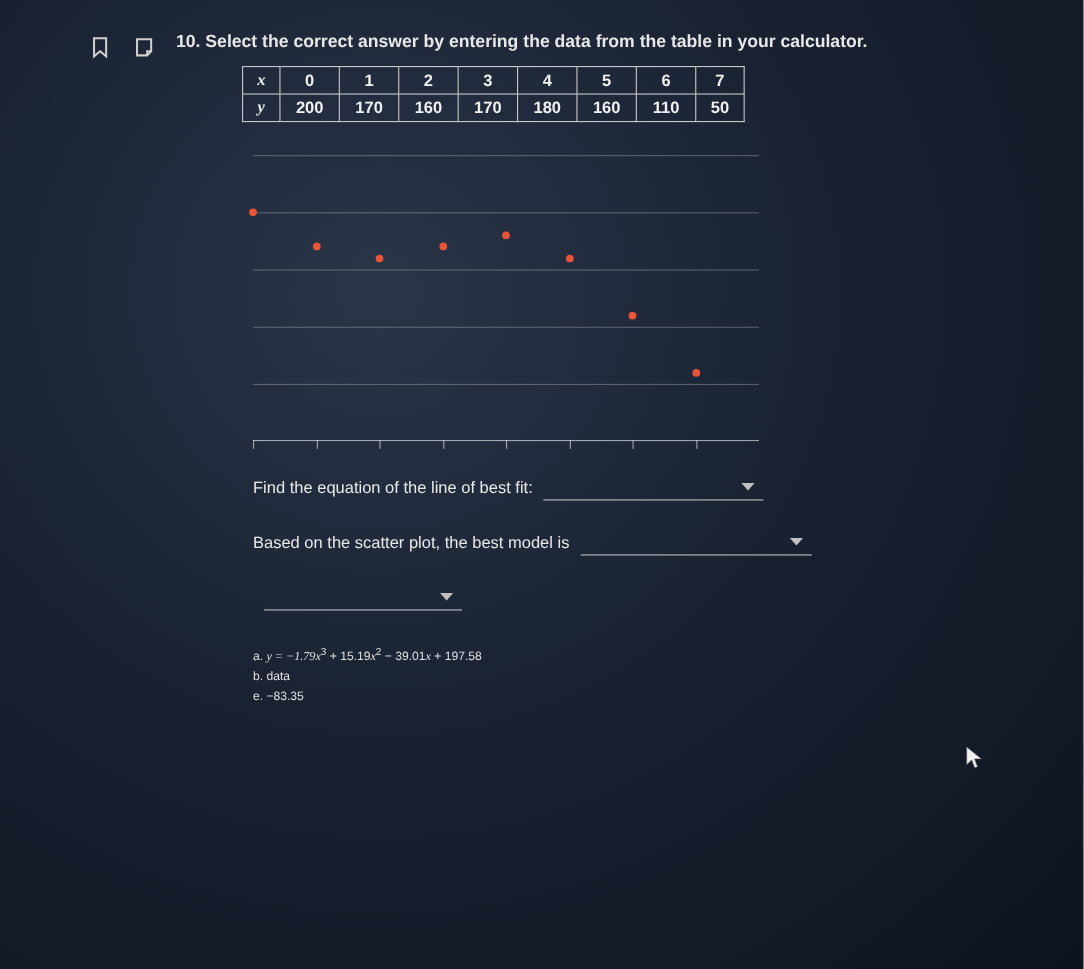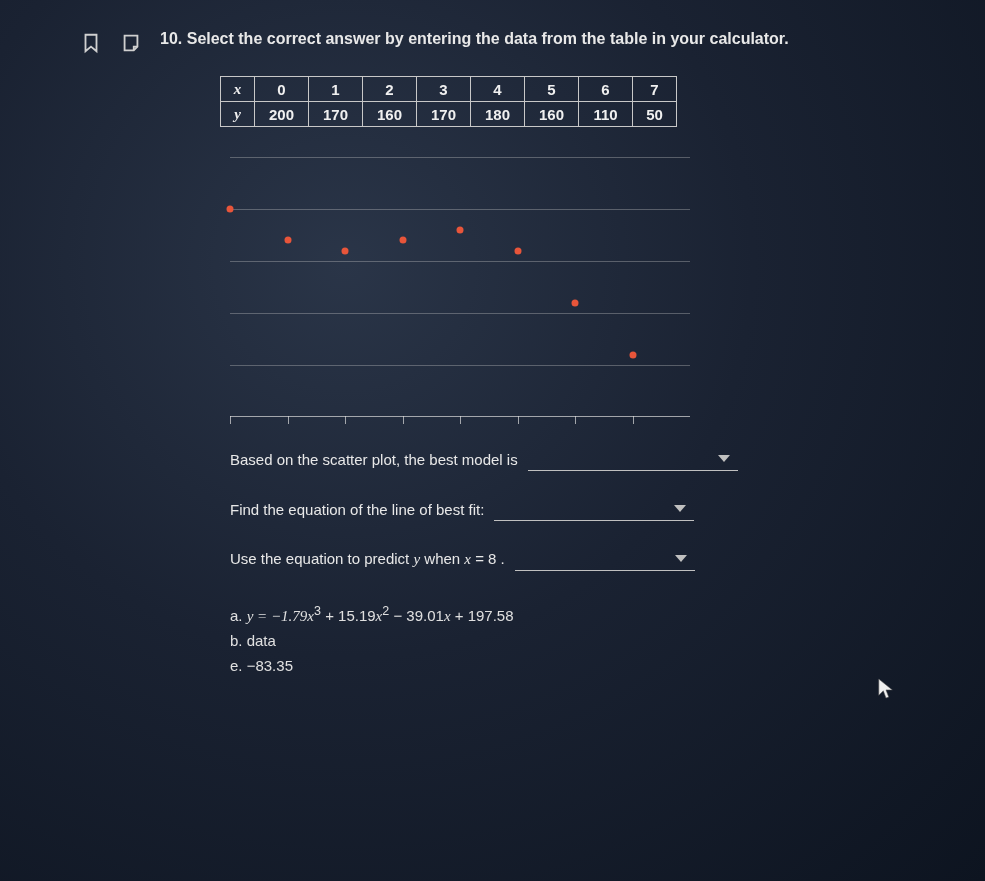--- a/index.html
+++ b/index.html
@@ -12,21 +12,21 @@
     overflow: hidden;
     position: relative;
   }
   .content {
     padding: 30px 60px 30px 80px;
   }
   .header-row {
     display: flex;
     align-items: flex-start;
     gap: 18px;
-    margin-bottom: 22px;
+    margin-bottom: 6px;
   }
   .icon-svg {
     width: 22px;
     height: 22px;
     stroke: #d0d0d0;
     stroke-width: 2;
     fill: none;
     flex-shrink: 0;
     margin-top: 2px;
   }
@@ -105,21 +105,21 @@
   }
   .dropdown .caret {
     width: 0; height: 0;
     border-left: 6px solid transparent;
     border-right: 6px solid transparent;
     border-top: 7px solid #c0c0c0;
   }
   .math-var { font-style: italic; font-family: 'Times New Roman', serif; }
   .answer-list {
     margin: 30px 0 0 150px;
-    font-size: 15px;
+    font-size: 11px;
     line-height: 1.65;
     color: #e0e0e0;
   }
   .answer-list .row { white-space: nowrap; }
   .cursor-arrow {
     position: absolute;
     right: 90px;
     bottom: 180px;
     width: 18px;
     height: 24px;
@@ -190,37 +190,34 @@
       <div class="dot" style="left: 57.5px; top: 83.2px;"></div>
       <div class="dot" style="left: 115px; top: 93.6px;"></div>
       <div class="dot" style="left: 172.5px; top: 83.2px;"></div>
       <div class="dot" style="left: 230px; top: 72.8px;"></div>
       <div class="dot" style="left: 287.5px; top: 93.6px;"></div>
       <div class="dot" style="left: 345px; top: 145.6px;"></div>
       <div class="dot" style="left: 402.5px; top: 197.6px;"></div>
     </div>
 
   <div class="prompt-row">
+    <span class="label">Find the equation of the line of best fit:</span>
+    <span class="dropdown" style="width:200px">
+      <span class="caret"></span>
+    </span>
+  </div>
+
+  <div class="prompt-row">
     <span class="label">Based on the scatter plot, the best model is</span>
     <span class="dropdown" style="width:210px">
       <span class="caret"></span>
     </span>
   </div>
 
   <div class="prompt-row">
-    <span class="label">Find the equation of the line of best fit:</span>
-    <span class="dropdown" style="width:200px">
-      <span class="caret"></span>
-    </span>
-  </div>
-
-  <div class="prompt-row">
-    <span class="label">
-      <span>Use the equation to predict </span><span class="math-var">y</span><span> when </span><span class="math-var">x</span><span> = 8 .</span>
-    </span>
     <span class="dropdown" style="width:180px">
       <span class="caret"></span>
     </span>
   </div>
 
   <div class="answer-list">
     <div class="row">
       <span>a.</span>
       <span class="math-var">y = −1.79</span><span class="math-var">x</span><sup>3</sup><span> + 15.19</span><span class="math-var">x</span><sup>2</sup><span> − 39.01</span><span class="math-var">x</span><span> + 197.58</span>
     </div>

